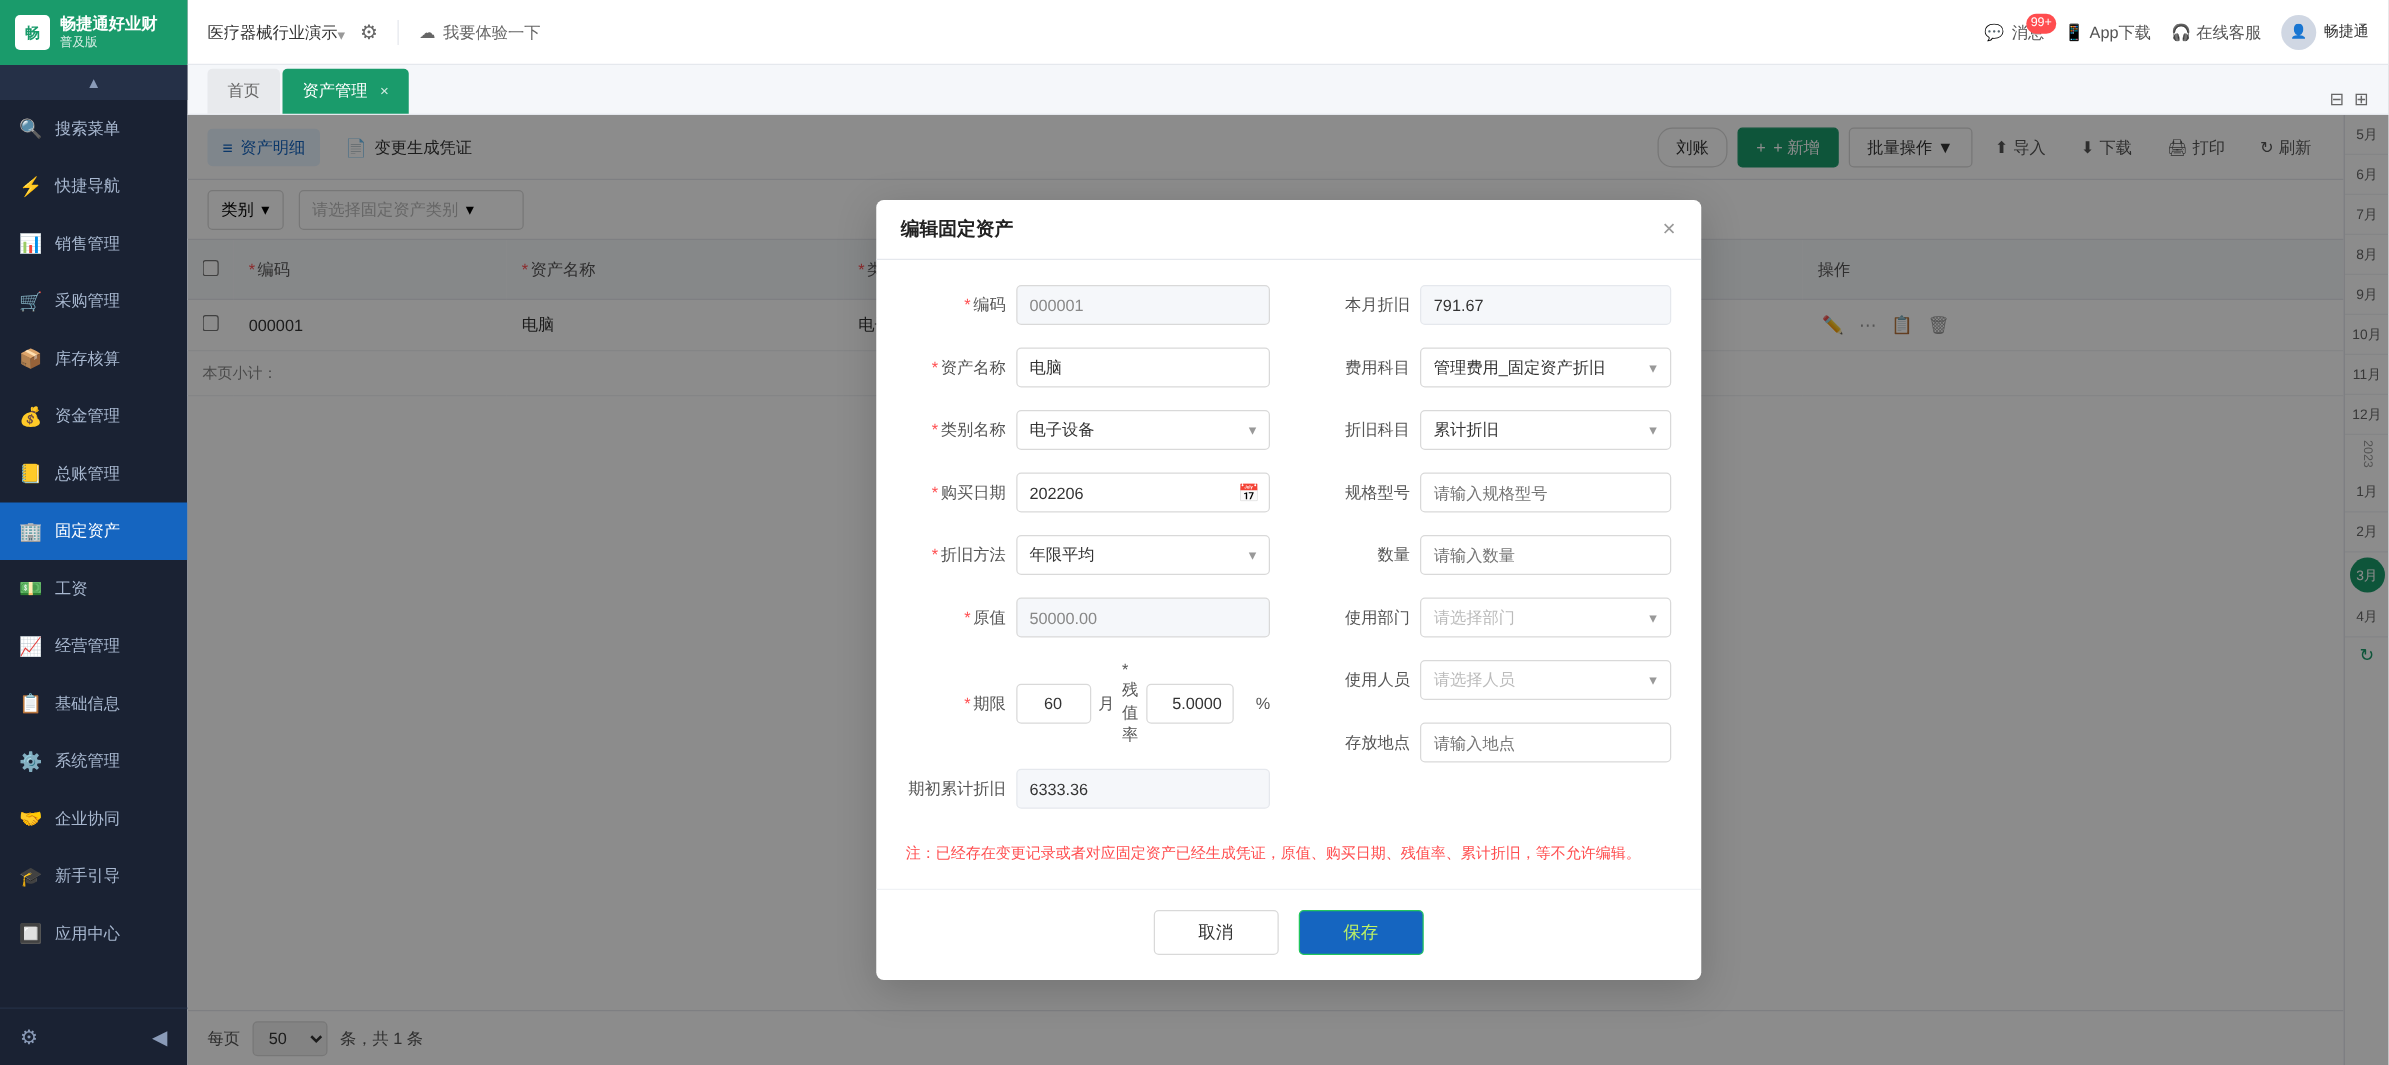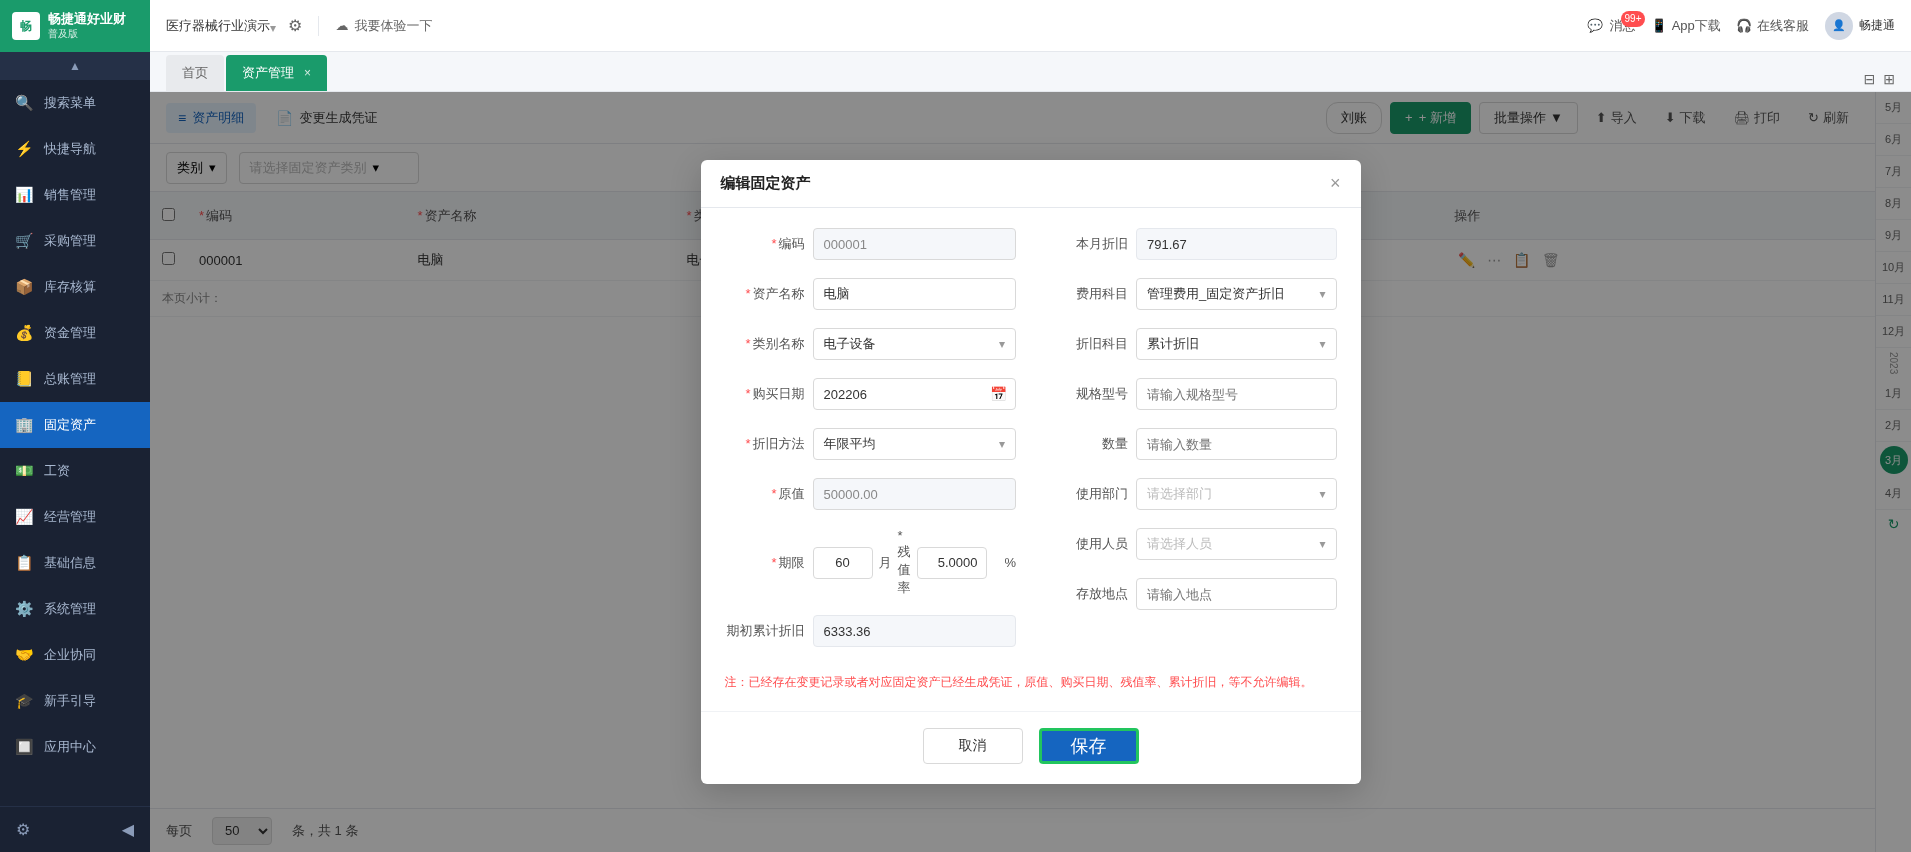--- a/index.html
+++ b/index.html
@@ -244,21 +244,21 @@
     }
 
     
     .pagination-bar {
       height: 44px;
       background: #fff;
       border-top: 1px solid #e5e8ed;
       display: flex;
       align-items: center;
       padding: 0 16px;
-      gap: 20px;
+      gap: 10px;
       flex-shrink: 0;
       font-size: 13px;
       color: #555;
     }
     .page-size-select {
       height: 28px; border: 1px solid #d9d9d9; border-radius: 4px;
       padding: 0 8px; font-size: 13px; color: #333;
     }
 
     
@@ -382,22 +382,22 @@
       padding: 16px 24px 20px;
       border-top: 1px solid #f0f2f5;
     }
     .btn-cancel {
       width: 100px; height: 36px;
       background: #fff; border: 1px solid #d9d9d9; color: #333;
       border-radius: 4px; font-size: 14px; cursor: pointer;
     }
     .btn-save {
       width: 100px; height: 36px;
-      background: #1565c0; border: 3px solid #22c55e; color: #ffffff;
-      border-radius: 4px; font-size: 18px; cursor: pointer;
+      background: #1565c0; border: 1px solid #22c55e; color: #bef264;
+      border-radius: 4px; font-size: 14px; cursor: pointer;
     }
     .date-col-header { font-size: 11px; text-align: center; }
   </style>
 </head>
 <body>
 
 <div class="sidebar">
   <div class="sidebar-header">
     <div class="sidebar-logo-icon">
       <span>畅</span>

